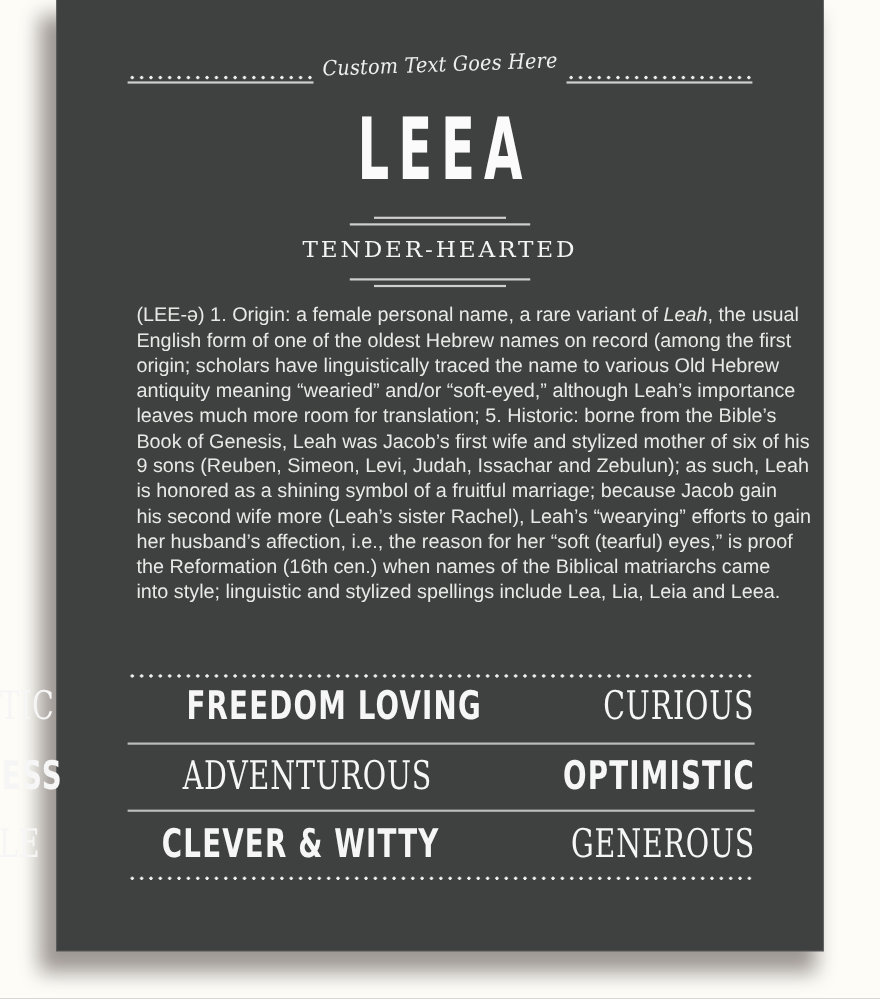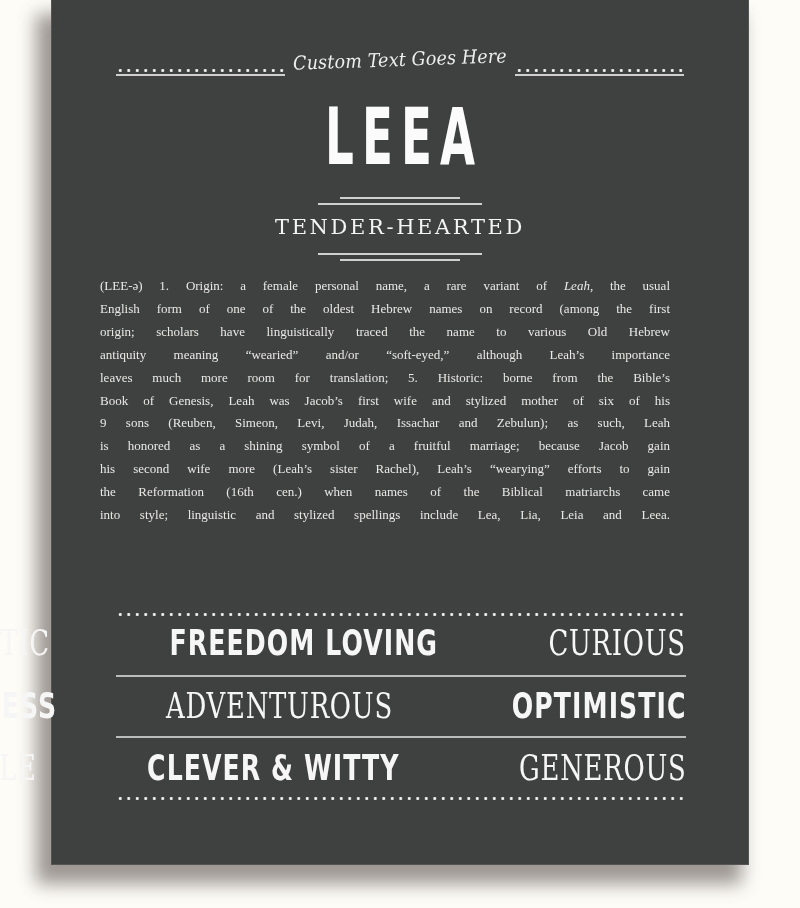--- a/index.html
+++ b/index.html
@@ -32,22 +32,22 @@
     font-family:"DejaVu Sans", sans-serif; font-weight:bold; font-size:78px; line-height:90px;
     letter-spacing:14px; transform: scaleX(0.58); transform-origin:center; color:#fbfbfb;
     padding-left:14px; box-sizing:border-box;
   }
   .meaning {
     position:absolute; left:0; width:696px; top:215px; text-align:center;
     font-family:"DejaVu Serif", serif; font-size:20px; letter-spacing:2.5px; color:#f4f4f4;
     transform: scaleX(1.05); font-weight:normal;
   }
   .definition {
-    position:absolute; left:48px; top:275px; width:570px;
-    font-family:Liberation Serif, serif; font-size:13px; line-height:22.9px; color:#e9e9e7;
+    position:absolute; left:72px; top:275px; width:570px;
+    font-family:Liberation Sans, sans-serif; font-size:18px; line-height:22.9px; color:#e9e9e7;
     text-align:justify; text-align-last:justify;
   }
   .definition .line { display:block; white-space:nowrap; text-align:justify; text-align-last:justify; }
   .trait-row {
     position:absolute; left:64px; width:570px; height:48px;
     display:flex; justify-content:flex-end; align-items:baseline;
     font-family:"DejaVu Sans", sans-serif; color:#f6f6f6;
   }
   .trait-row span { display:inline-block; white-space:nowrap; }
   .trait-light {
@@ -86,20 +86,21 @@
   <div class="definition">
     <span class="line">(LEE-ə)  1. Origin:  a female personal name, a rare variant of <em>Leah</em>, the usual</span>
     <span class="line">English form of one of the oldest Hebrew names on record (among the first</span>
     <span class="line">origin; scholars have linguistically traced the name to various Old Hebrew</span>
     <span class="line">antiquity meaning “wearied” and/or “soft-eyed,” although Leah’s importance</span>
     <span class="line">leaves much more room for translation;  5. Historic:  borne from the Bible’s</span>
     <span class="line">Book of Genesis, Leah was Jacob’s first wife and stylized mother of six of his</span>
     <span class="line">9 sons (Reuben, Simeon, Levi, Judah, Issachar and Zebulun); as such, Leah</span>
     <span class="line">is honored as a shining symbol of a fruitful marriage; because Jacob gain</span>
     <span class="line">his second wife more (Leah’s sister Rachel), Leah’s “wearying” efforts to gain</span>
+    <span class="line">her husband’s affection, i.e., the reason for her “soft (tearful) eyes,” is proof</span>
     <span class="line">the Reformation (16th cen.) when names of the Biblical matriarchs came</span>
     <span class="line">into style; linguistic and stylized spellings include Lea, Lia, Leia and Leea.</span>
   </div>
 
   <div class="dots" style="left:64px; top:613px; width:571px;"></div>
 
   <div class="trait-row" style="top:622px;">
     <span class="trait-light" style="transform-origin:left;">MAGNETIC</span>
     <span class="trait-bold">FREEDOM LOVING</span>
     <span class="trait-light" style="transform-origin:right;">CURIOUS</span>

